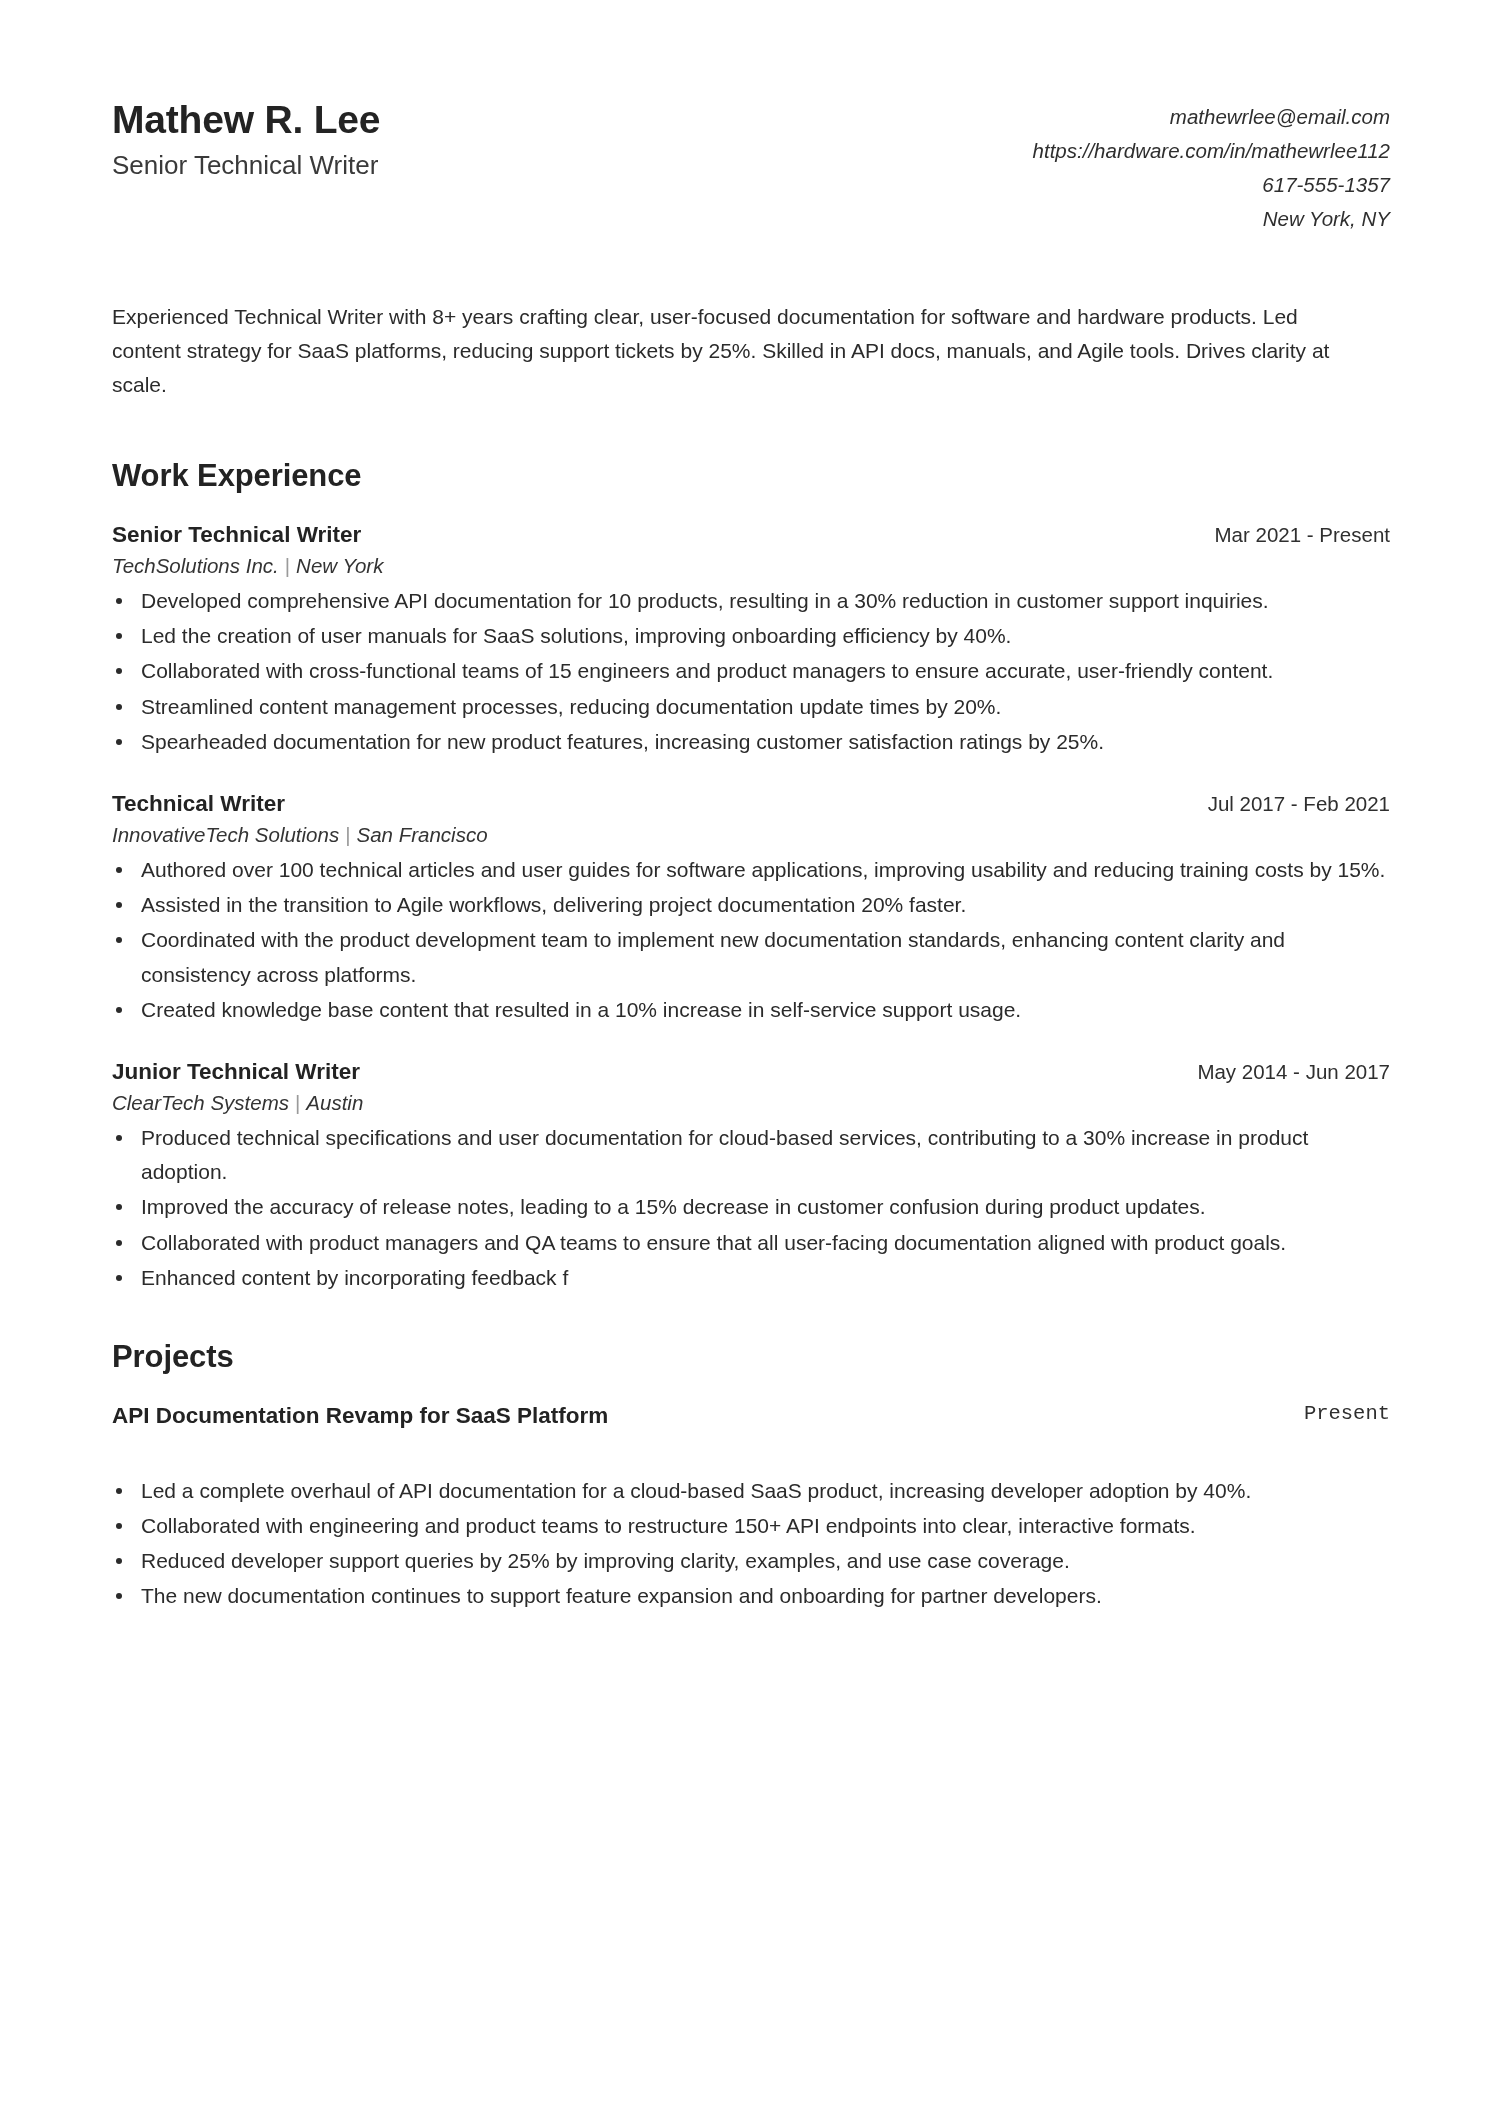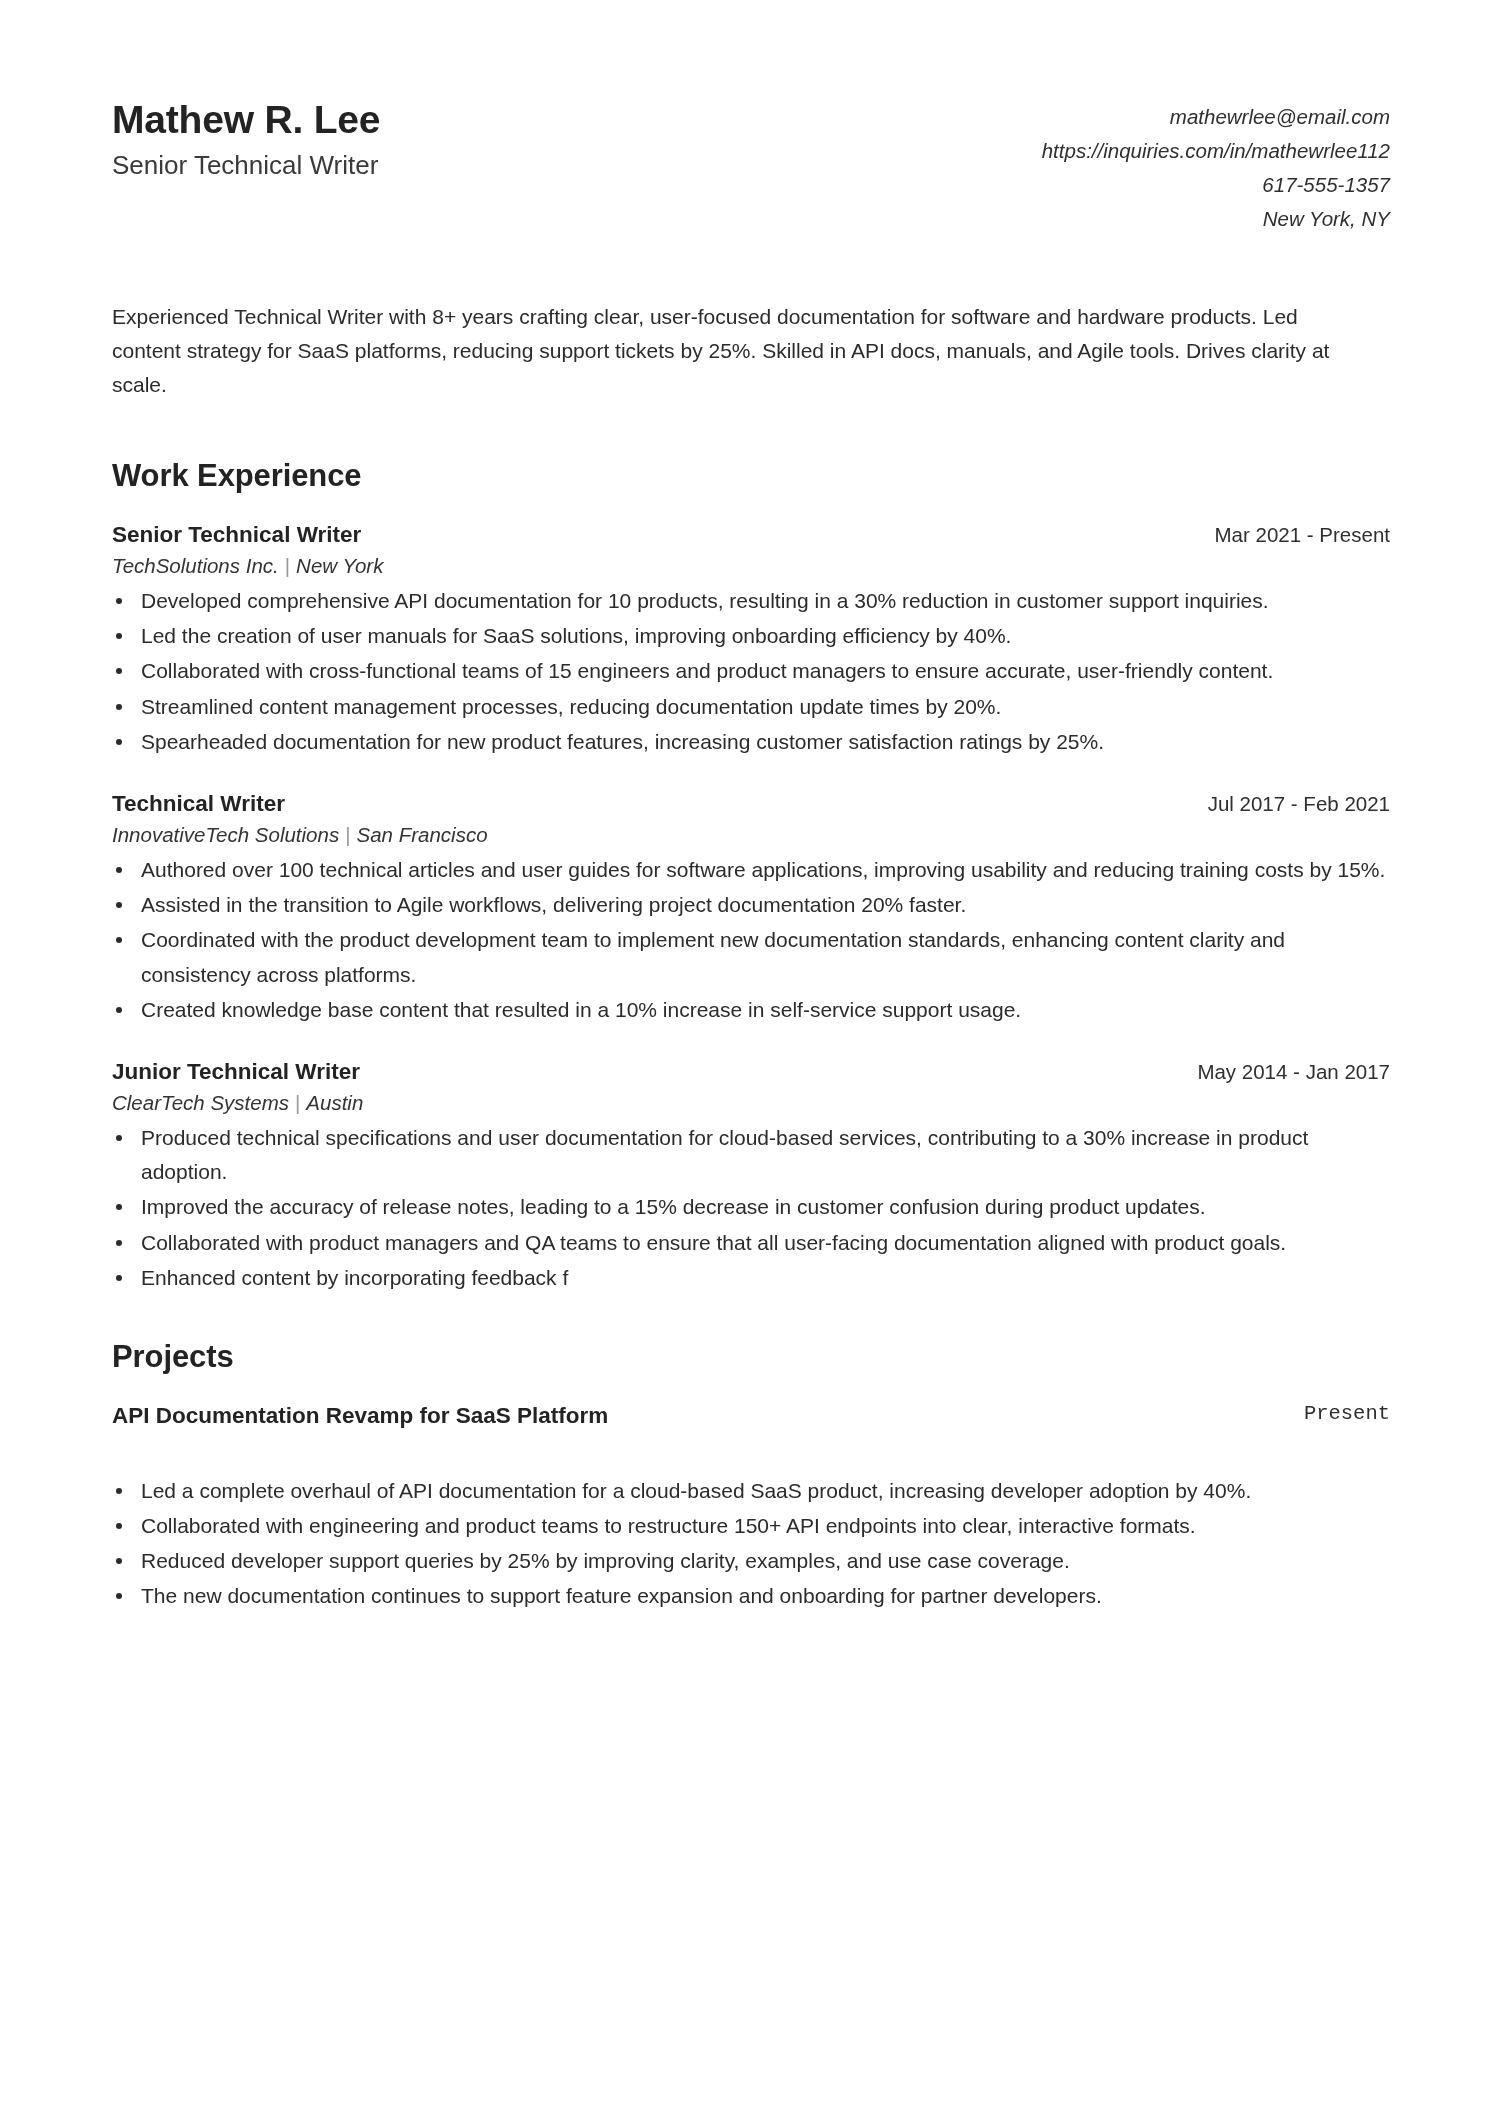--- a/index.html
+++ b/index.html
@@ -149,21 +149,21 @@
 
 <div class="page">
 
   <div class="header">
     <div class="identity">
       <h1 class="full-name">Mathew R. Lee</h1>
       <div class="headline">Senior Technical Writer</div>
     </div>
     <div class="contact">
       <div>mathewrlee@email.com</div>
-      <div>https://inquiries.com/in/mathewrlee112</div>
+      <div>https://hardware.com/in/mathewrlee112</div>
       <div>617-555-1357</div>
       <div>New York, NY</div>
     </div>
   </div>
 
   <p class="summary">Experienced Technical Writer with 8+ years crafting clear, user-focused documentation for software and hardware products. Led content strategy for SaaS platforms, reducing support tickets by 25%. Skilled in API docs, manuals, and Agile tools. Drives clarity at scale.</p>
 
   <div id="sections-root">
       <div class="section">
         <h2 class="section-title">Work Experience</h2>
@@ -190,21 +190,21 @@
           <ul class="bullets">
             <li>Authored over 100 technical articles and user guides for software applications, improving usability and reducing training costs by 15%.</li>
             <li>Assisted in the transition to Agile workflows, delivering project documentation 20% faster.</li>
             <li>Coordinated with the product development team to implement new documentation standards, enhancing content clarity and consistency across platforms.</li>
             <li>Created knowledge base content that resulted in a 10% increase in self-service support usage.</li>
           </ul>
         </div>
         <div class="entry">
           <div class="entry-head">
             <h3 class="entry-title">Junior Technical Writer</h3>
-            <span class="entry-date">May 2014 - Jan 2017</span>
+            <span class="entry-date">May 2014 - Jun 2017</span>
           </div>
           <div class="entry-sub"><span>ClearTech Systems</span><span class="sub-sep">|</span><span>Austin</span></div>
           <ul class="bullets">
             <li>Produced technical specifications and user documentation for cloud-based services, contributing to a 30% increase in product adoption.</li>
             <li>Improved the accuracy of release notes, leading to a 15% decrease in customer confusion during product updates.</li>
             <li>Collaborated with product managers and QA teams to ensure that all user-facing documentation aligned with product goals.</li>
             <li>Enhanced content by incorporating feedback f</li>
           </ul>
         </div>
       </div>

